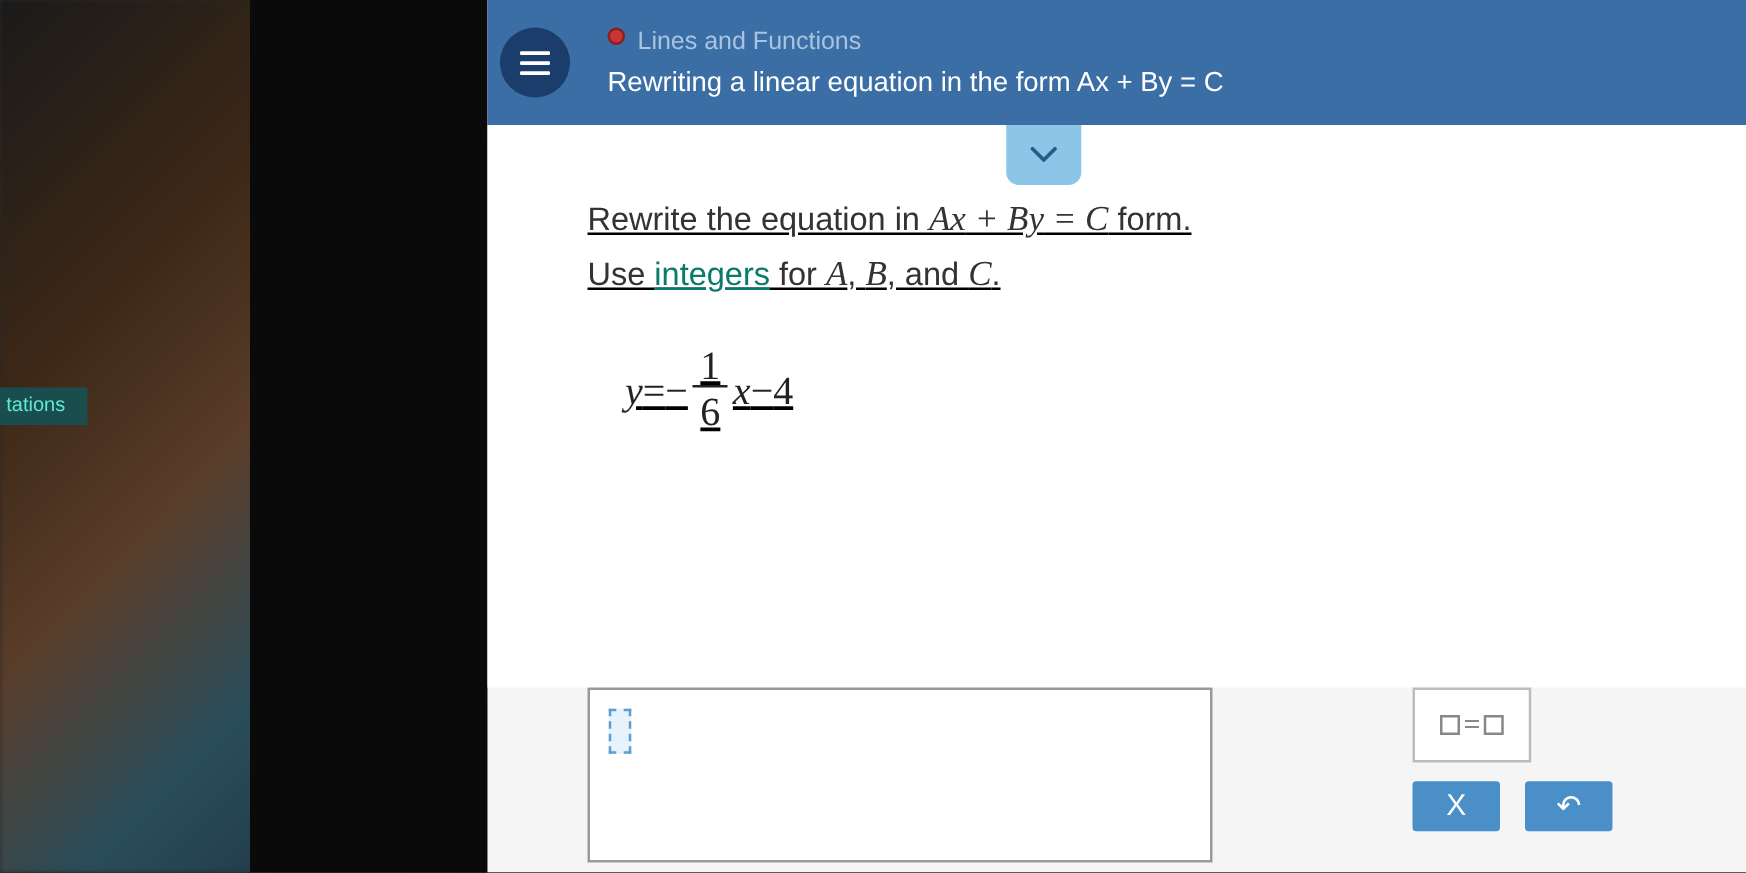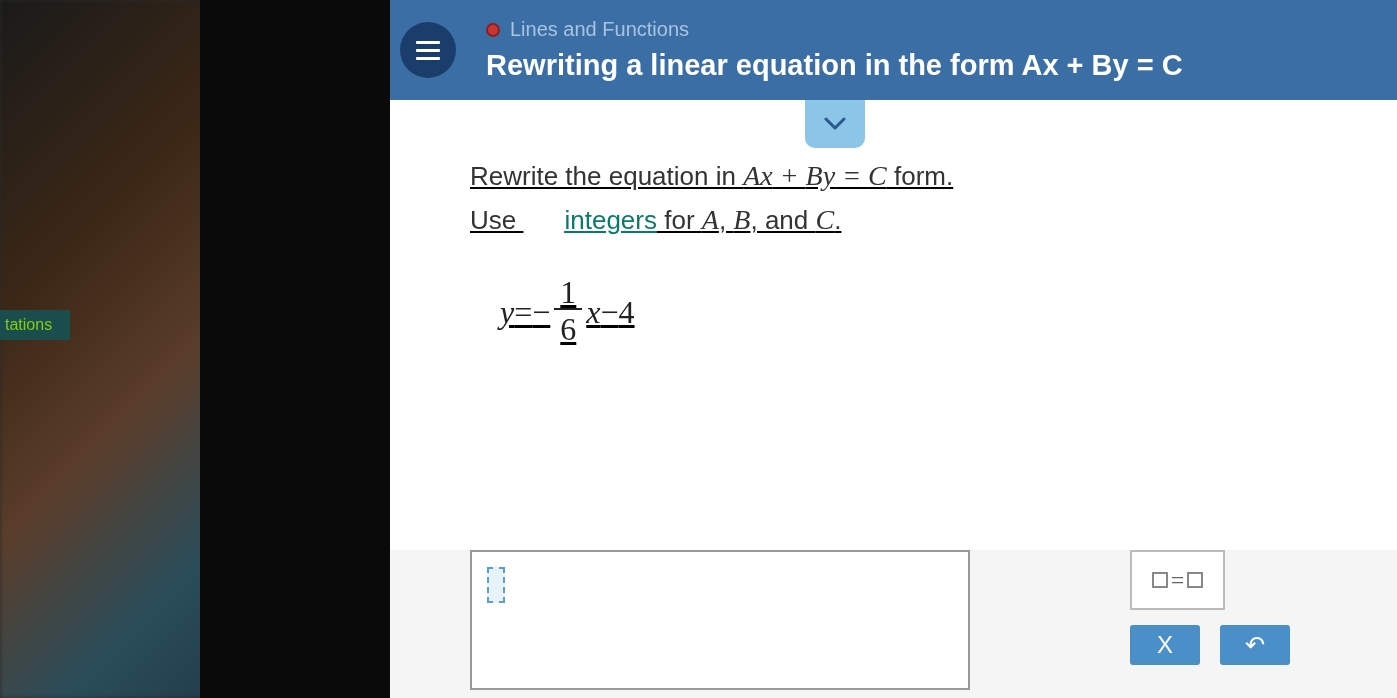--- a/index.html
+++ b/index.html
@@ -27,21 +27,21 @@
       filter: blur(2px);
     }
     
     .book-spine {
       position: absolute;
       left: 0;
       top: 310px;
       width: 70px;
       height: 30px;
       background: #1a4d4d;
-      color: #84cc16;
+      color: #5eead4;
       font-size: 16px;
       display: flex;
       align-items: center;
       padding-left: 5px;
       z-index: 2;
     }
     
     .monitor-frame {
       position: absolute;
       left: 200px;
@@ -99,36 +99,35 @@
     .header-text {
       display: flex;
       flex-direction: column;
       gap: 8px;
     }
     
     .breadcrumb {
       color: #a8c4e0;
       font-size: 20px;
       display: flex;
-      align-items: center;
       gap: 10px;
     }
     
     .red-dot {
       width: 14px;
       height: 14px;
       border-radius: 50%;
       background: #c73535;
       border: 2px solid #8a2020;
     }
     
     .title {
       color: #fff;
-      font-size: 29px;
-      font-weight: bold;
+      font-size: 22px;
+      font-weight: normal;
     }
     
     .dropdown-tab {
       position: absolute;
       top: 100px;
       left: 415px;
       width: 60px;
       height: 48px;
       background: #8bc5e8;
       border-radius: 0 0 10px 10px;
@@ -159,21 +158,20 @@
     
     .prompt-line2 {
       font-size: 26px;
       color: #333;
       margin-bottom: 40px;
     }
     
     .integers-link {
       color: #0a7a6b;
       text-decoration: underline;
-      margin-left: 41px;
     }
     
     .prompt-line2 .math-var {
       font-family: 'Times New Roman', serif;
       font-style: italic;
       font-size: 28px;
     }
     
     .equation {
       font-family: 'Times New Roman', serif;

